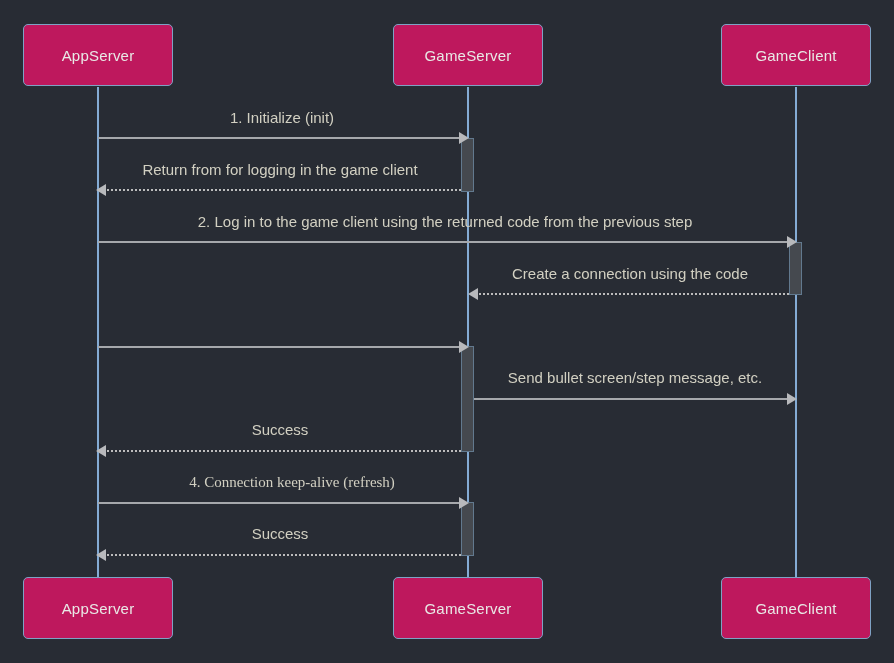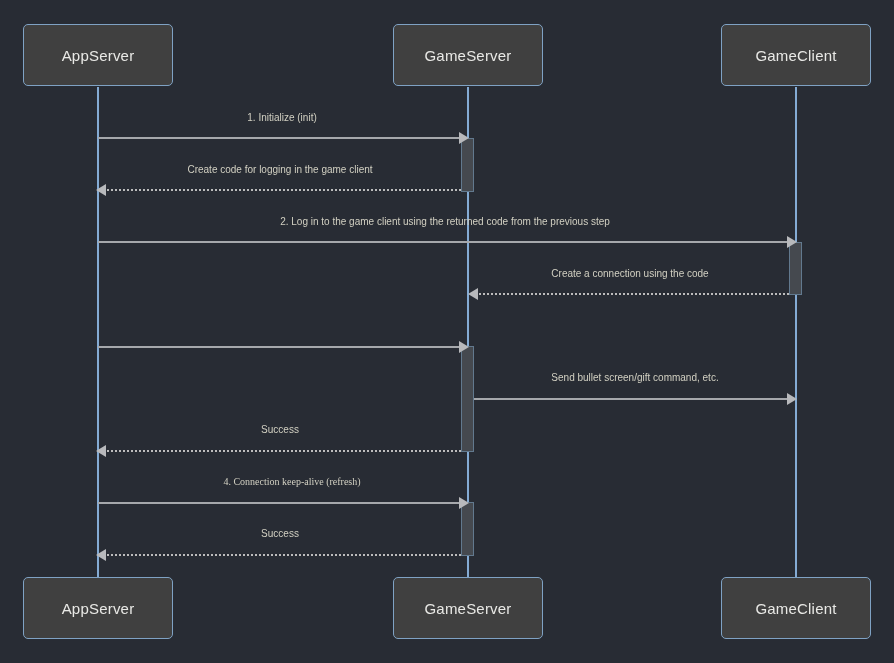--- a/index.html
+++ b/index.html
@@ -12,21 +12,21 @@
     position: relative;
     width: 894px;
     height: 663px;
     background: #282c34;
     overflow: hidden;
   }
   .actor-box {
     position: absolute;
     width: 150px;
     height: 62px;
-    background: #404040;
+    background: #be185d;
     border: 1.5px solid #7fa2c4;
     border-radius: 5px;
     box-sizing: border-box;
     display: flex;
     align-items: center;
     justify-content: center;
     color: #e9e9e6;
     font-size: 15px;
     letter-spacing: 0.2px;
     z-index: 3;
@@ -45,21 +45,21 @@
     background: #45494f;
     border: 1px solid #62798e;
     box-sizing: border-box;
     z-index: 2;
   }
   .msg-label {
     position: absolute;
     transform: translateX(-50%);
     white-space: nowrap;
     color: #d2d0c2;
-    font-size: 10px;
+    font-size: 15px;
     line-height: 20px;
     z-index: 4;
   }
   .arrow {
     position: absolute;
     height: 0;
     z-index: 4;
   }
   .arrow .line {
     position: absolute;
@@ -114,21 +114,21 @@
   <div class="actor-box" style="left:721px; top:577px;">
     <span>GameClient</span>
   </div>
 
   <div class="msg-label" style="left:282px; top:108px;">1. Initialize (init)</div>
   <div class="arrow right solid" style="left:98px; top:138px; width:370px;">
     <div class="line"></div>
     <div class="head"></div>
   </div>
 
-  <div class="msg-label" style="left:280px; top:160px;">Create code for logging in the game client</div>
+  <div class="msg-label" style="left:280px; top:160px;">Return from for logging in the game client</div>
   <div class="arrow left dashed" style="left:97px; top:190px; width:364px;">
     <div class="line"></div>
     <div class="head"></div>
   </div>
 
   <div class="msg-label" style="left:445px; top:212px;text-align:right;">2. Log in to the game client using the returned code from the previous step</div>
   <div class="arrow right solid" style="left:98px; top:242px; width:698px;">
     <div class="line"></div>
     <div class="head"></div>
   </div>
@@ -137,21 +137,21 @@
   <div class="arrow left dashed" style="left:469px; top:294px; width:320px;">
     <div class="line"></div>
     <div class="head"></div>
   </div>
 
   <div class="arrow right solid" style="left:98px; top:347px; width:370px;">
     <div class="line"></div>
     <div class="head"></div>
   </div>
 
-  <div class="msg-label" style="left:635px; top:368px;">Send bullet screen/gift command, etc.</div>
+  <div class="msg-label" style="left:635px; top:368px;">Send bullet screen/step message, etc.</div>
   <div class="arrow right solid" style="left:474px; top:399px; width:322px;">
     <div class="line"></div>
     <div class="head"></div>
   </div>
 
   <div class="msg-label" style="left:280px; top:420px;">Success</div>
   <div class="arrow left dashed" style="left:97px; top:451px; width:364px;">
     <div class="line"></div>
     <div class="head"></div>
   </div>

